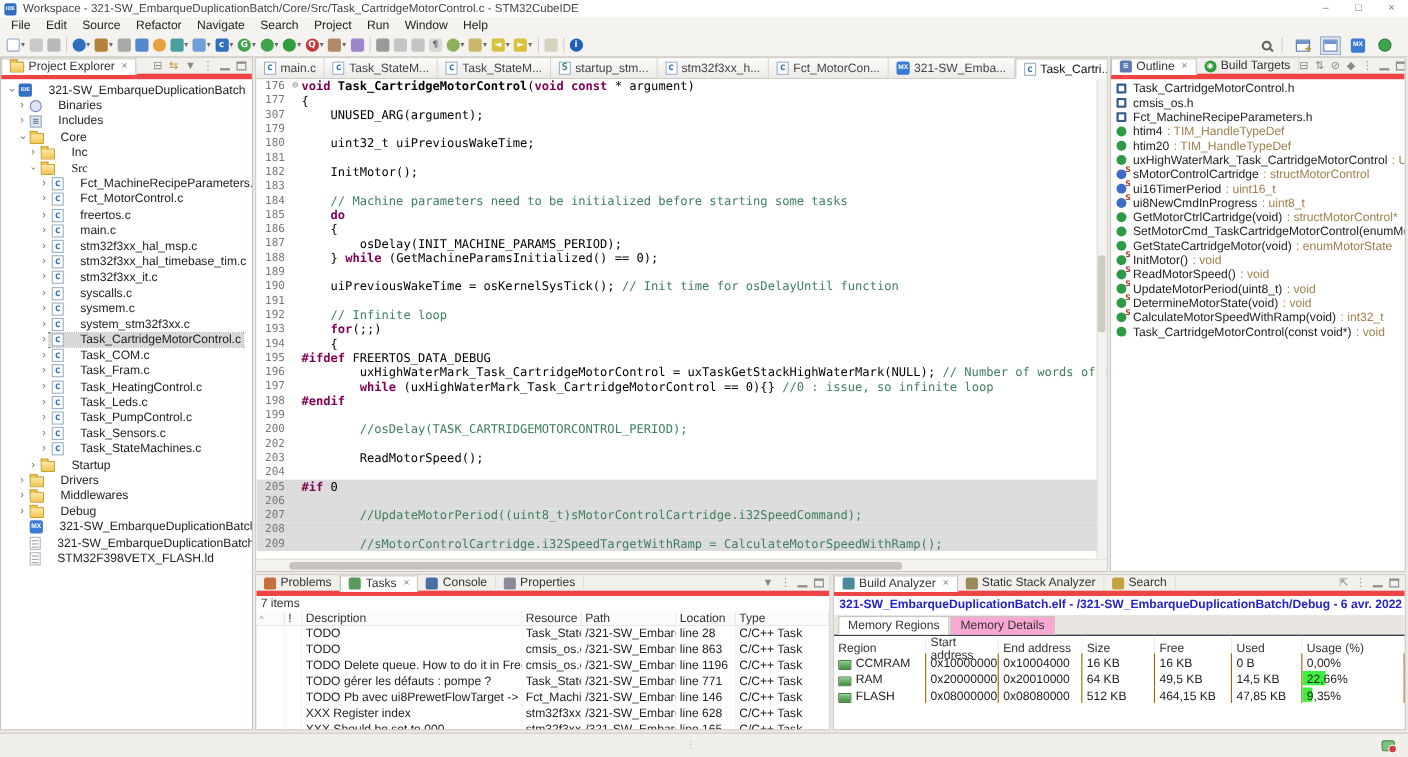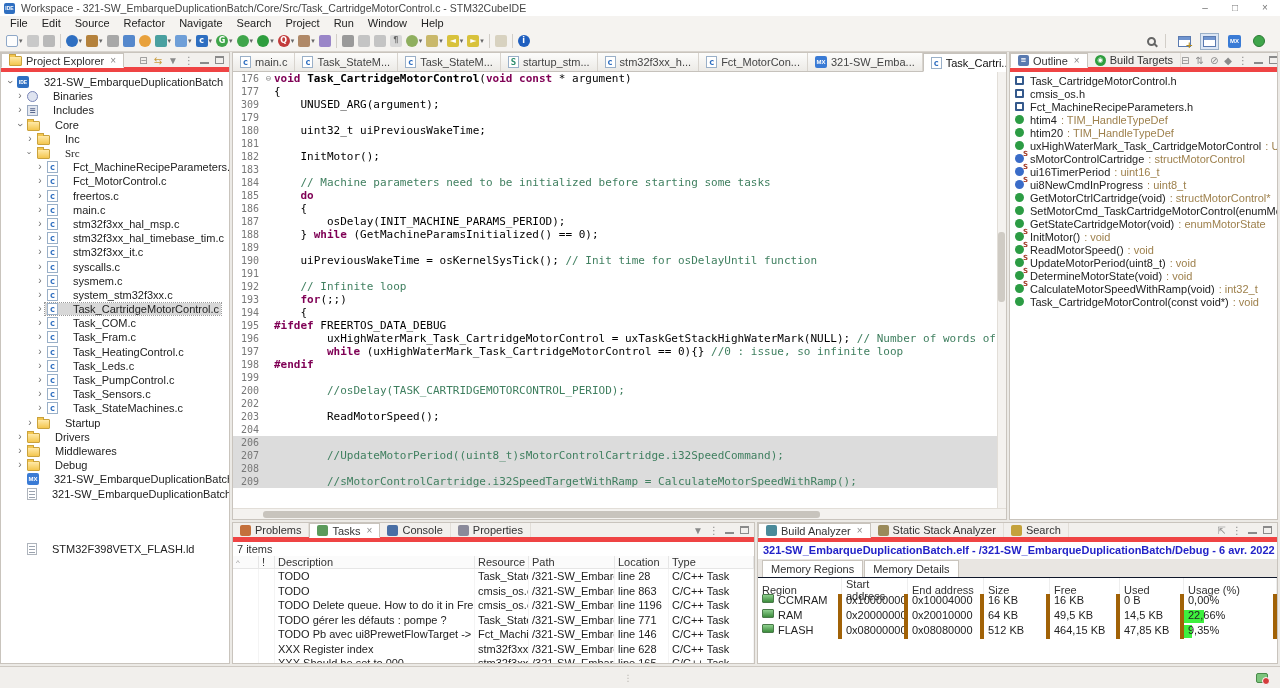--- a/index.html
+++ b/index.html
@@ -96,26 +96,26 @@
 .tgrid-h,.tgrid-r{display:grid;grid-template-columns:26px 16px 200px 54px 86px 54px 1fr;height:15px;align-items:center}
 .tgrid-h{border-bottom:1px solid #e6e6e6;color:#333}
 .tgrid-h>div{border-right:1px solid #e6e6e6;padding:0 3px;height:100%;display:flex;align-items:center;background:#fbfbfb}
 .tgrid-r{height:14.5px;color:#222}
 .tgrid-r>div{padding:0 3px;overflow:hidden;white-space:nowrap;border-right:1px solid #f4f4f4;height:100%;display:flex;align-items:center}
 .sort{color:#999;font-size:8px}
 
 
 .elfline{height:17px;min-height:17px;padding:2px 5px;color:#2323c8;font-weight:bold;background:#fff;white-space:nowrap;overflow:hidden}
 .subtabs{height:19px;min-height:19px;background:#e9e6e2;border-bottom:1px solid #0f172a;display:flex;align-items:flex-end;padding-left:4px}
-.subtab{padding:2px 8px;border:1px solid #c9c4bd;border-bottom:none;background:#ffffff;color:#333;margin-right:1px}
+.subtab{padding:2px 8px;border:1px solid #c9c4bd;border-bottom:none;background:#f9a8d4;color:#333;margin-right:1px}
 .subtab.active{background:#fff}
 .mgrid-h,.mgrid-r{display:grid;grid-template-columns:84px 66px 76px 66px 70px 64px 1fr;height:16px;align-items:center}
 .mgrid-h>div{padding:0 4px;color:#333;border-right:1px solid #eee;height:100%;display:flex;align-items:center}
 .mgrid-r{height:15px}
-.mgrid-r>div{padding:0 4px;overflow:hidden;white-space:nowrap;border-right:4px solid #a16207;height:100%;display:flex;align-items:flex-start}
+.mgrid-r>div{padding:0 4px;overflow:hidden;white-space:nowrap;border-right:1px solid #a16207;height:100%;display:flex;align-items:flex-end}
 .chip{width:12px;min-width:12px;height:9px;background:linear-gradient(#8fd08f,#3c8c3c);border:1px solid #4a7a4a;border-radius:1px;margin-right:4px}
 .usage{position:relative}
 .ubar{position:absolute;left:0;top:1px;bottom:1px;background:#3ef03e}
 .utext{position:relative;z-index:1}
 
 
 .statusbar{position:absolute;left:0;top:666px;width:1280px;height:22px;background:#f1efec;border-top:1px solid #cdc8c1;display:flex;align-items:center}
 .grip{margin:0 auto;color:#b8b4ae;font-size:9px}
 .notif{position:relative;width:12px;height:10px;background:#7cc47c;border:1px solid #4a8a4a;border-radius:2px;margin-right:12px}
 .notif::after{content:"";position:absolute;right:-3px;bottom:-3px;width:6px;height:6px;border-radius:50%;background:#d43c3c;border:1px solid #fff}
@@ -488,21 +488,21 @@
           <span class="tlabel">321-SW_EmbarqueDuplicationBatch.ioc</span>
         </span>
       </div>
       <div class="trow" style="padding-left: 14px;">
         <span class="tw"></span>
         <span class="tsel">
           <span class="i-file"></span>
           <span class="tlabel">321-SW_EmbarqueDuplicationBatch.launch</span>
         </span>
       </div>
-      <div class="trow" style="padding-left: 14px; margin-top: 41px;">
+      <div class="trow" style="padding-left: 14px;">
         <span class="tw"></span>
         <span class="tsel">
           <span class="i-file"></span>
           <span class="tlabel">STM32F398VETX_FLASH.ld</span>
         </span>
       </div>
     </div>
 </div>
 
 <div class="panel" style="left:232px;top:52px;width:775px;height:468px">
@@ -537,21 +537,21 @@
       </span>
       <span class="etab active">
         <span class="i-c">c</span>
         <span>Task_Cartri...</span>
       </span>
     </div>
   <div class="codearea">
     <div id="code-lines">
         <div class="cl"><span class="ln">176</span><span class="fold">⊖</span><span class="ct"><span class="k">void</span><span class="p"> </span><span class="f">Task_CartridgeMotorControl</span><span class="p">(</span><span class="k">void</span><span class="p"> </span><span class="k">const</span><span class="p"> * argument)</span></span></div>
         <div class="cl"><span class="ln">177</span><span class="fold"></span><span class="ct"><span class="p">{</span></span></div>
-        <div class="cl"><span class="ln">309</span><span class="fold"></span><span class="ct"><span class="p">    UNUSED_ARG(argument);</span></span></div>
+        <div class="cl"><span class="ln">307</span><span class="fold"></span><span class="ct"><span class="p">    UNUSED_ARG(argument);</span></span></div>
         <div class="cl"><span class="ln">179</span><span class="fold"></span><span class="ct"></span></div>
         <div class="cl"><span class="ln">180</span><span class="fold"></span><span class="ct"><span class="p">    uint32_t uiPreviousWakeTime;</span></span></div>
         <div class="cl"><span class="ln">181</span><span class="fold"></span><span class="ct"></span></div>
         <div class="cl"><span class="ln">182</span><span class="fold"></span><span class="ct"><span class="p">    InitMotor();</span></span></div>
         <div class="cl"><span class="ln">183</span><span class="fold"></span><span class="ct"></span></div>
         <div class="cl"><span class="ln">184</span><span class="fold"></span><span class="ct"><span class="c">    // Machine parameters need to be initialized before starting some tasks</span></span></div>
         <div class="cl"><span class="ln">185</span><span class="fold"></span><span class="ct"><span class="p">    </span><span class="k">do</span></span></div>
         <div class="cl"><span class="ln">186</span><span class="fold"></span><span class="ct"><span class="p">    {</span></span></div>
         <div class="cl"><span class="ln">187</span><span class="fold"></span><span class="ct"><span class="p">        osDelay(INIT_MACHINE_PARAMS_PERIOD);</span></span></div>
         <div class="cl"><span class="ln">188</span><span class="fold"></span><span class="ct"><span class="p">    } </span><span class="k">while</span><span class="p"> (GetMachineParamsInitialized() == 0);</span></span></div>
@@ -563,20 +563,21 @@
         <div class="cl"><span class="ln">194</span><span class="fold"></span><span class="ct"><span class="p">    {</span></span></div>
         <div class="cl"><span class="ln">195</span><span class="fold"></span><span class="ct"><span class="pp">#ifdef</span><span class="p"> FREERTOS_DATA_DEBUG</span></span></div>
         <div class="cl"><span class="ln">196</span><span class="fold"></span><span class="ct"><span class="p">        uxHighWaterMark_Task_CartridgeMotorControl = uxTaskGetStackHighWaterMark(NULL); </span><span class="c">// Number of words of stack re</span></span></div>
         <div class="cl"><span class="ln">197</span><span class="fold"></span><span class="ct"><span class="p">        </span><span class="k">while</span><span class="p"> (uxHighWaterMark_Task_CartridgeMotorControl == 0){} </span><span class="c">//0 : issue, so infinite loop</span></span></div>
         <div class="cl"><span class="ln">198</span><span class="fold"></span><span class="ct"><span class="pp">#endif</span></span></div>
         <div class="cl"><span class="ln">199</span><span class="fold"></span><span class="ct"></span></div>
         <div class="cl"><span class="ln">200</span><span class="fold"></span><span class="ct"><span class="c">        //osDelay(TASK_CARTRIDGEMOTORCONTROL_PERIOD);</span></span></div>
         <div class="cl"><span class="ln">202</span><span class="fold"></span><span class="ct"></span></div>
         <div class="cl"><span class="ln">203</span><span class="fold"></span><span class="ct"><span class="p">        ReadMotorSpeed();</span></span></div>
         <div class="cl"><span class="ln">204</span><span class="fold"></span><span class="ct"></span></div>
+        <div class="cl dim"><span class="ln">205</span><span class="fold"></span><span class="ct"><span class="pp">#if</span><span class="p"> 0</span></span></div>
         <div class="cl dim"><span class="ln">206</span><span class="fold"></span><span class="ct"></span></div>
         <div class="cl dim"><span class="ln">207</span><span class="fold"></span><span class="ct"><span class="c">        //UpdateMotorPeriod((uint8_t)sMotorControlCartridge.i32SpeedCommand);</span></span></div>
         <div class="cl dim"><span class="ln">208</span><span class="fold"></span><span class="ct"></span></div>
         <div class="cl dim"><span class="ln">209</span><span class="fold"></span><span class="ct"><span class="c">        //sMotorControlCartridge.i32SpeedTargetWithRamp = CalculateMotorSpeedWithRamp();</span></span></div>
       </div>
     <div class="vscroll">
         <div class="vthumb"></div>
       </div>
   </div>
   <div class="hscroll">

